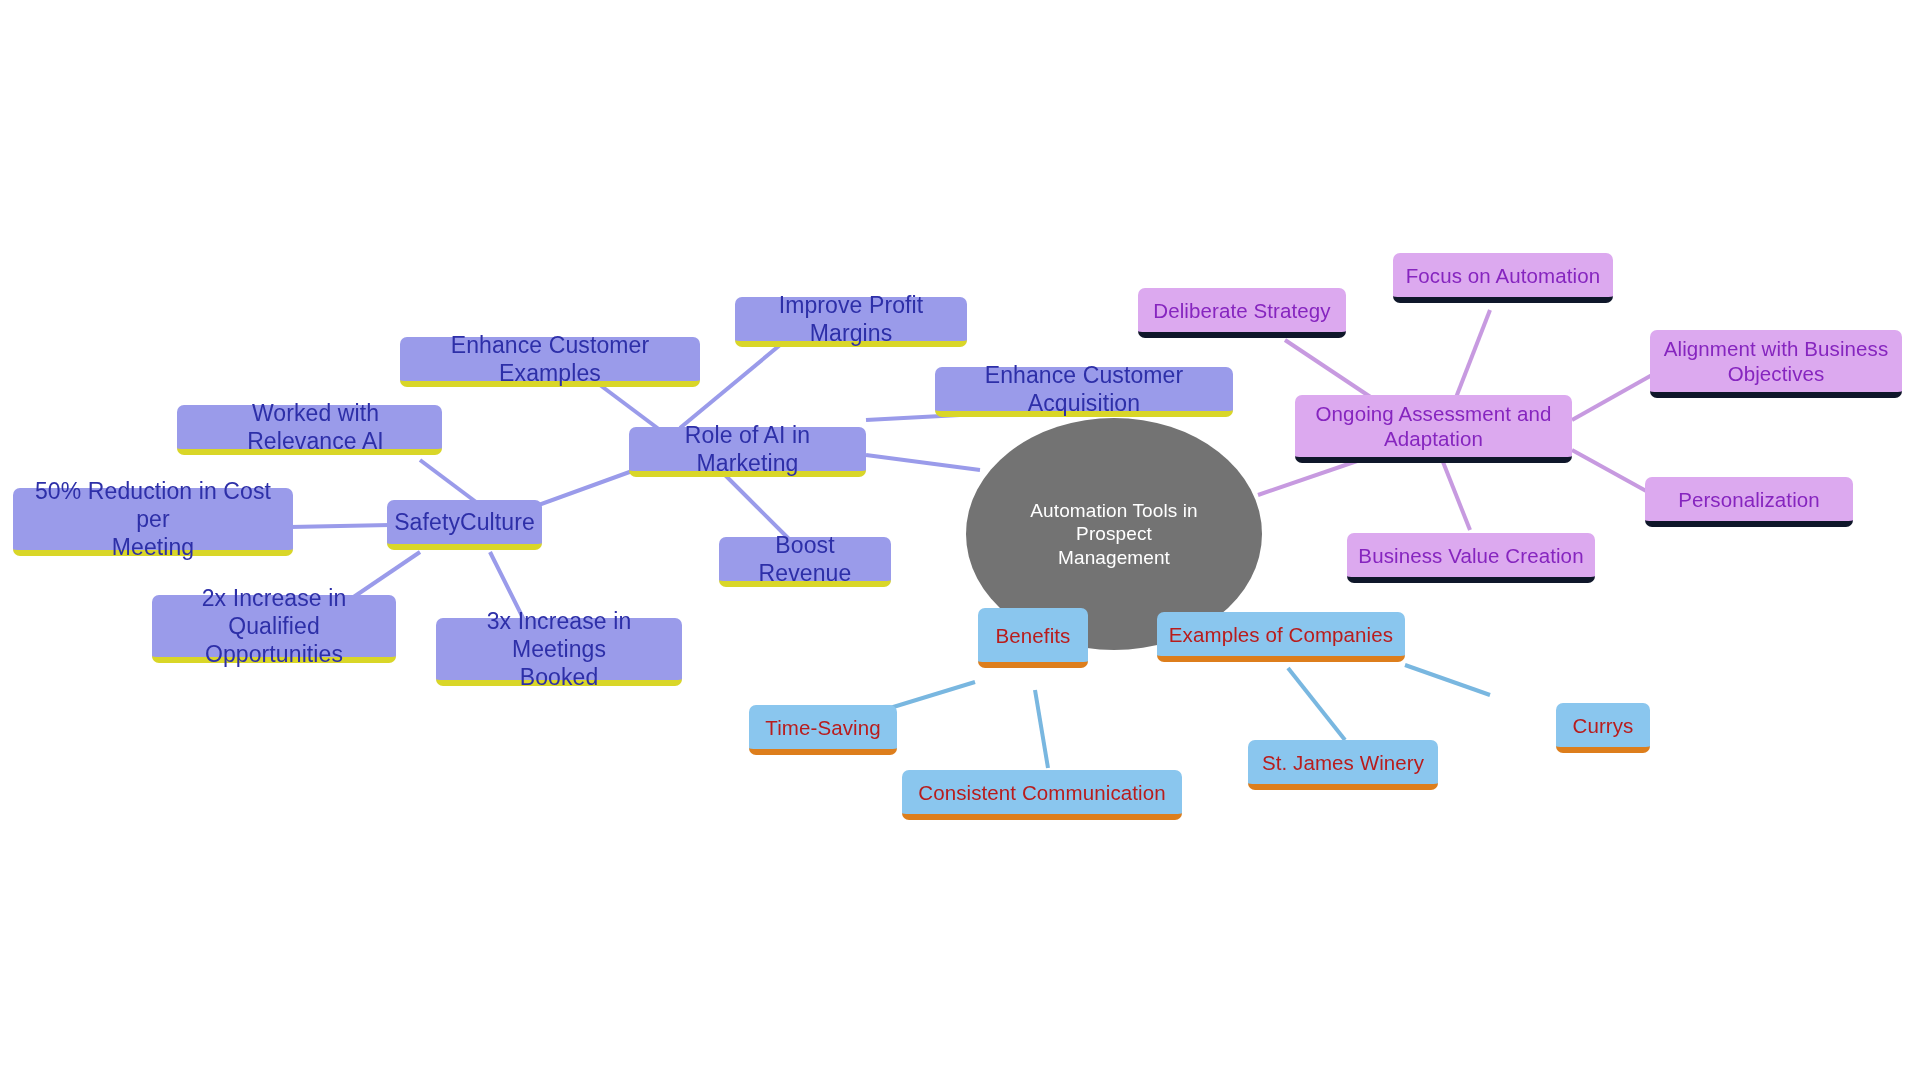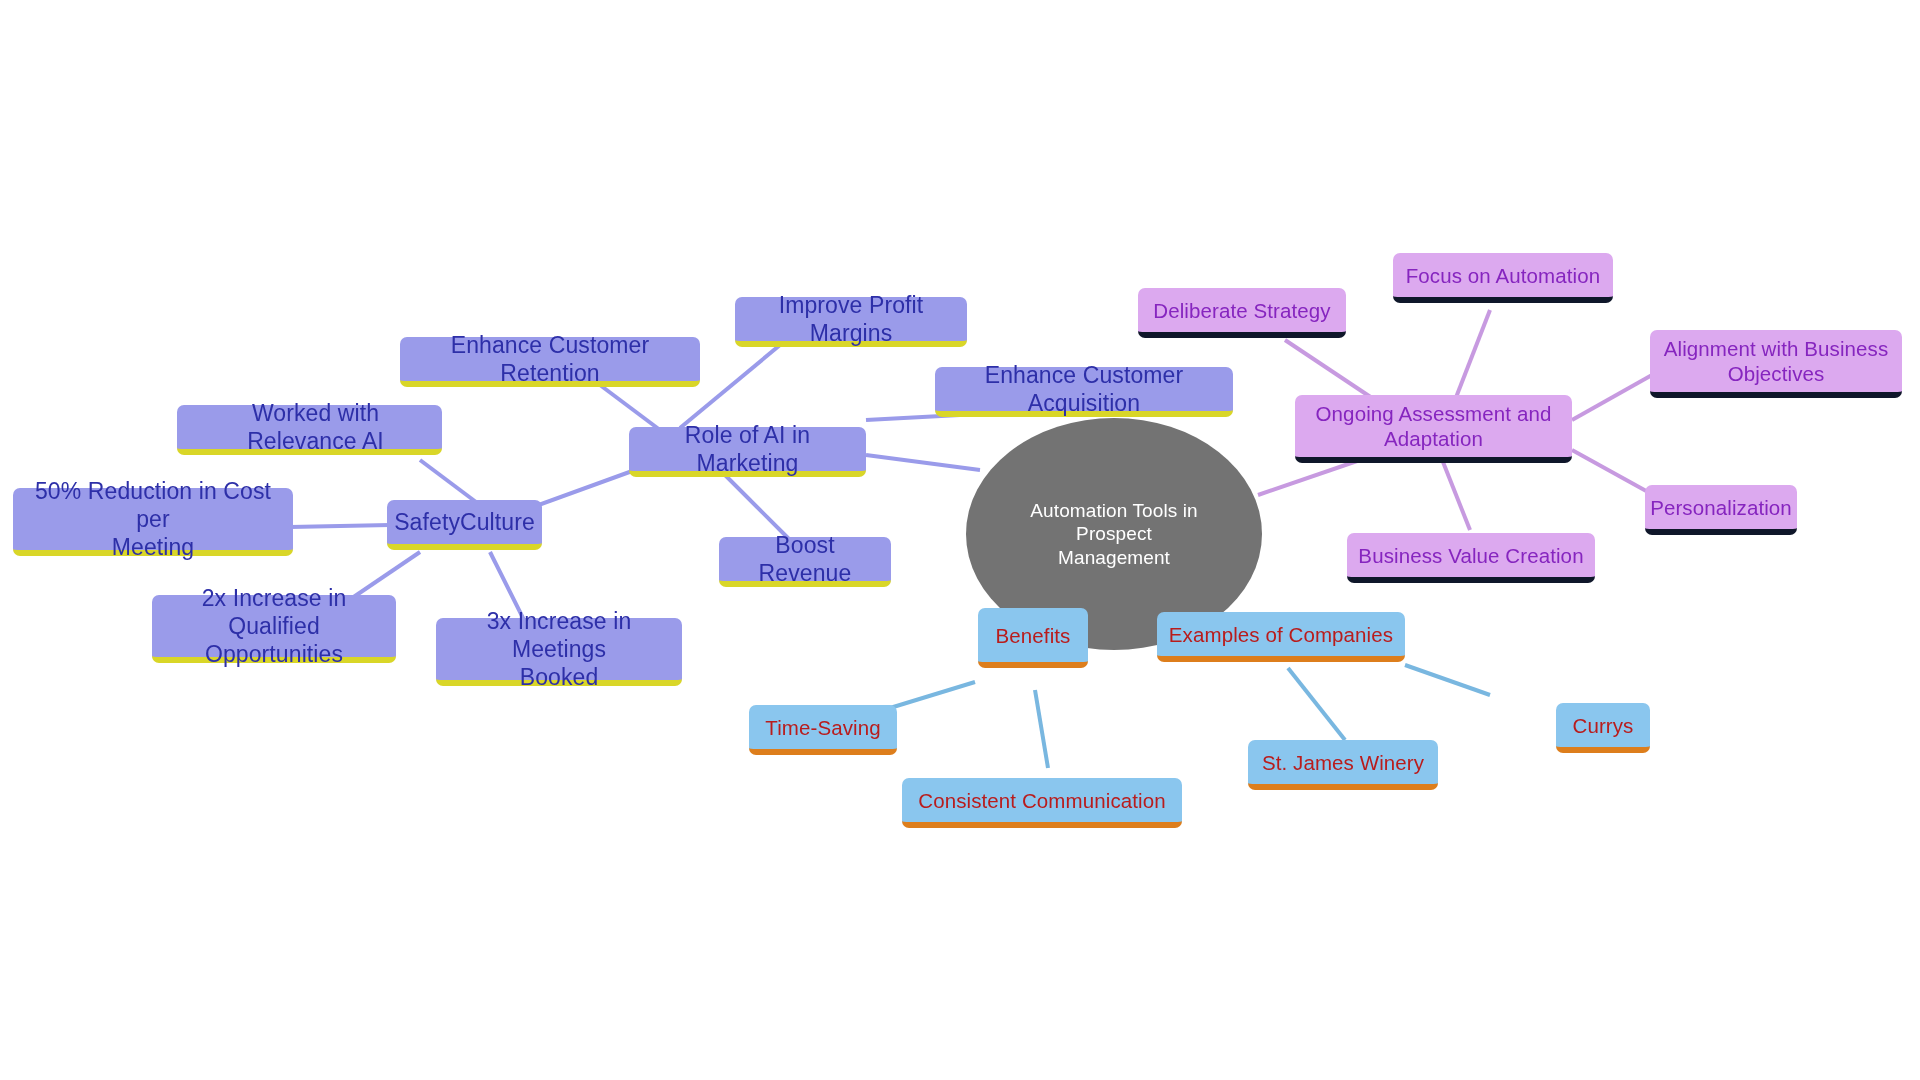--- a/index.html
+++ b/index.html
@@ -96,42 +96,42 @@
 
     <line x1="1180" y1="605" x2="1215" y2="618" stroke="#79b7e0" stroke-width="4"></line>
     <line x1="1405" y1="665" x2="1490" y2="695" stroke="#79b7e0" stroke-width="4"></line>
     <line x1="1288" y1="668" x2="1345" y2="740" stroke="#79b7e0" stroke-width="4"></line>
   </svg>
 
   <div class="node central z-top" style="left:966px; top:418px; width:296px; height:232px;">Automation Tools in Prospect
 Management</div>
 
   <div class="node purple" style="left:629px; top:427px; width:237px; height:50px;">Role of AI in Marketing</div>
-  <div class="node purple" style="left:400px; top:337px; width:300px; height:50px;">Enhance Customer Retention</div>
+  <div class="node purple" style="left:400px; top:337px; width:300px; height:50px;">Enhance Customer Examples</div>
   <div class="node purple" style="left:735px; top:297px; width:232px; height:50px;">Improve Profit Margins</div>
   <div class="node purple z-top" style="left:935px; top:367px; width:298px; height:50px;">Enhance Customer Acquisition</div>
   <div class="node purple" style="left:719px; top:537px; width:172px; height:50px;">Boost Revenue</div>
   <div class="node purple" style="left:387px; top:500px; width:155px; height:50px;">SafetyCulture</div>
   <div class="node purple" style="left:177px; top:405px; width:265px; height:50px;padding-left:23px;">Worked with Relevance AI</div>
   <div class="node purple" style="left:13px; top:488px; width:280px; height:68px;">50% Reduction in Cost per
 Meeting</div>
   <div class="node purple" style="left:152px; top:595px; width:244px; height:68px;">2x Increase in Qualified
 Opportunities</div>
   <div class="node purple" style="left:436px; top:618px; width:246px; height:68px;">3x Increase in Meetings
 Booked</div>
 
   <div class="node magenta z-top" style="left:1295px; top:395px; width:277px; height:68px;">Ongoing Assessment and
 Adaptation</div>
   <div class="node magenta" style="left:1138px; top:288px; width:208px; height:50px;">Deliberate Strategy</div>
   <div class="node magenta" style="left:1393px; top:253px; width:220px; height:50px;">Focus on Automation</div>
   <div class="node magenta" style="left:1650px; top:330px; width:252px; height:68px;">Alignment with Business
 Objectives</div>
-  <div class="node magenta" style="left:1645px; top:477px; width:152px; height:50px;margin-top:8px;">Personalization</div>
+  <div class="node magenta" style="left:1645px; top:477px; width:208px; height:50px;">Personalization</div>
   <div class="node magenta" style="left:1347px; top:533px; width:248px; height:50px;">Business Value Creation</div>
 
   <div class="node lightblue z-top" style="left:970px; top:608px; width:110px; height:60px;margin-left:8px;">Benefits</div>
   <div class="node lightblue" style="left:749px; top:705px; width:148px; height:50px;">Time-Saving</div>
-  <div class="node lightblue" style="left:902px; top:770px; width:280px; height:50px;margin-top:8px;">Consistent Communication</div>
+  <div class="node lightblue" style="left:902px; top:770px; width:280px; height:50px;">Consistent Communication</div>
   <div class="node lightblue z-top" style="left:1157px; top:612px; width:248px; height:50px;">Examples of Companies</div>
   <div class="node lightblue" style="left:1556px; top:670px; width:94px; height:50px;margin-top:33px;">Currys</div>
   <div class="node lightblue" style="left:1248px; top:740px; width:190px; height:50px;">St. James Winery</div>
 
 </div>
 
 </body></html>

